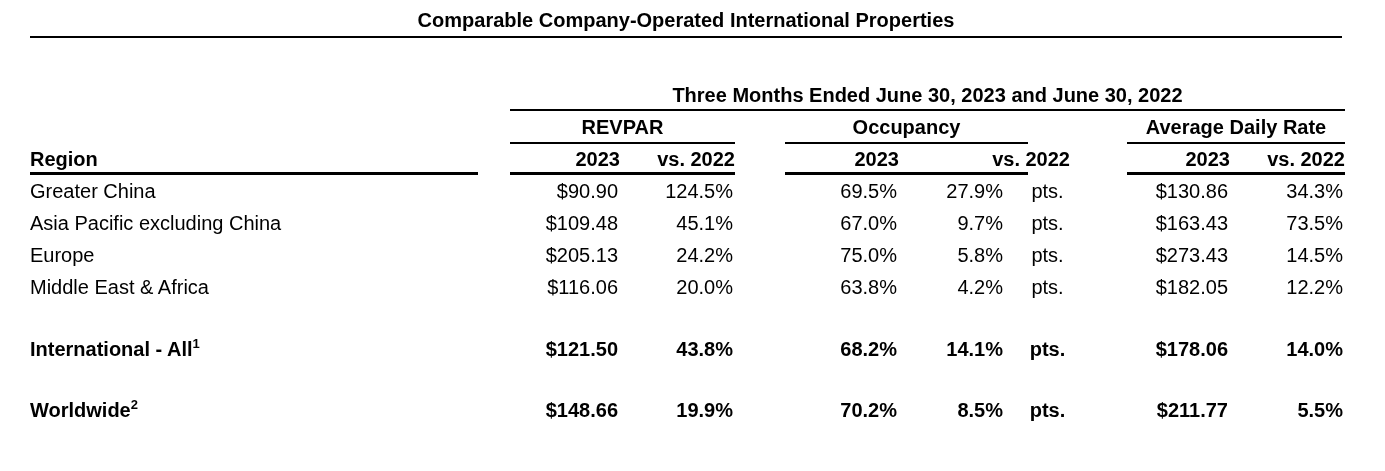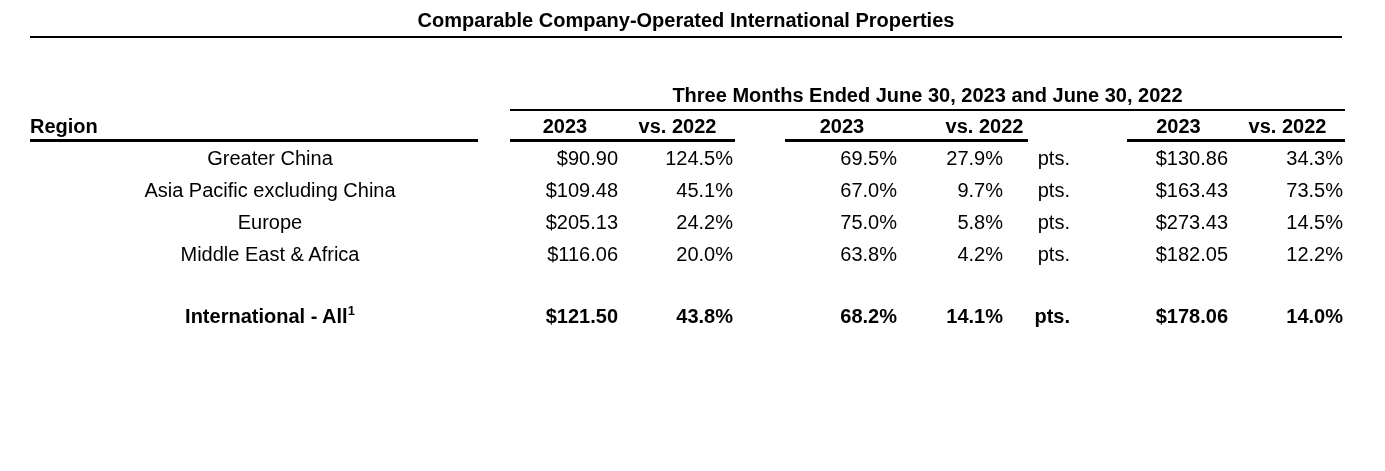--- a/index.html
+++ b/index.html
@@ -39,44 +39,44 @@
     position: relative;
     vertical-align: bottom;
     font-weight: bold;
     font-size: 20px;
   }
   tr.r-period { height: 24px; margin-top: 32px; }
   tr.r-period th.period { text-align: center; padding-bottom: 5px; }
   tr.r-group { height: 33px; }
   tr.r-group th.group { text-align: center; padding-bottom: 6px; }
   tr.r-sub { height: 31px; margin-left: 12px; }
-  tr.r-sub th { text-align: center; padding-bottom: 5px; }
+  tr.r-sub th { text-align: right; padding-bottom: 5px; }
   tr.r-sub th.region-th { text-align: left; }
 
   
   th.ul::after {
     content: "";
     position: absolute;
     left: 0; right: 0; bottom: 0;
     height: 2px;
     background: #000;
   }
   th.ul-thick::after { height: 3px; }
   th.ul-short::after { right: 42px; }
   th.region-th::after { right: 32px; }
   th.pad-occ { padding-right: 42px; }
 
   tbody td {
     height: 32px;
     vertical-align: middle;
     font-size: 20px;
   }
-  td.region { text-align: center; margin-top: 28px; }
+  td.region { text-align: left; margin-top: 28px; }
   td.num { text-align: right; padding-right: 2px; margin-top: 37px; }
-  td.unit { text-align: right; padding-left: 20px; }
+  td.unit { text-align: center; padding-left: 20px; }
   tr.summary td { font-weight: bold; height: 34px; }
   tr.spacer-1 td { height: 29px; }
   tr.spacer-2 td { height: 27px; }
   sup {
     font-size: 13px;
     line-height: 0;
     vertical-align: super;
   }
 </style>
 </head>
@@ -99,20 +99,28 @@
       <col style="width:103px">
         <col style="width:115px">
     </colgroup>
 
     <thead>
       <tr class="r-period">
         <th></th>
         <th class="period ul" colspan="9">Three Months Ended June 30, 2023 and June 30, 2022</th>
       </tr>
 
+      <tr class="r-group">
+        <th></th>
+        <th class="group ul" colspan="2">REVPAR</th>
+        <th class="gap"></th>
+        <th class="group ul ul-short pad-occ" colspan="3">Occupancy</th>
+        <th class="gap"></th>
+        <th class="group ul" colspan="2">Average Daily Rate</th>
+      </tr>
 
       <tr class="r-sub">
         <th class="region-th ul ul-thick">Region</th>
         <th class="ul ul-thick">2023</th>
         <th class="ul ul-thick">vs. 2022</th>
         <th class="gap"></th>
         <th class="ul ul-thick">2023</th>
         <th class="ul ul-thick ul-short" colspan="2">vs. 2022</th>
         <th class="gap"></th>
         <th class="ul ul-thick">2023</th>
@@ -188,15 +196,27 @@
         <td class="unit">pts.</td>
         <td class="gap"></td>
         <td class="num">$178.06</td>
         <td class="num">14.0%</td>
       </tr>
 
       <tr class="spacer-2">
           <td colspan="10"></td>
         </tr>
 
+      <tr class="summary">
+        <td class="region"><span>Worldwide</span><sup>2</sup></td>
+        <td class="num">$148.66</td>
+        <td class="num">19.9%</td>
+        <td class="gap"></td>
+        <td class="num">70.2%</td>
+        <td class="num">8.5%</td>
+        <td class="unit">pts.</td>
+        <td class="gap"></td>
+        <td class="num">$211.77</td>
+        <td class="num">5.5%</td>
+      </tr>
     </tbody>
   </table>
 </div>
 
 </body></html>

